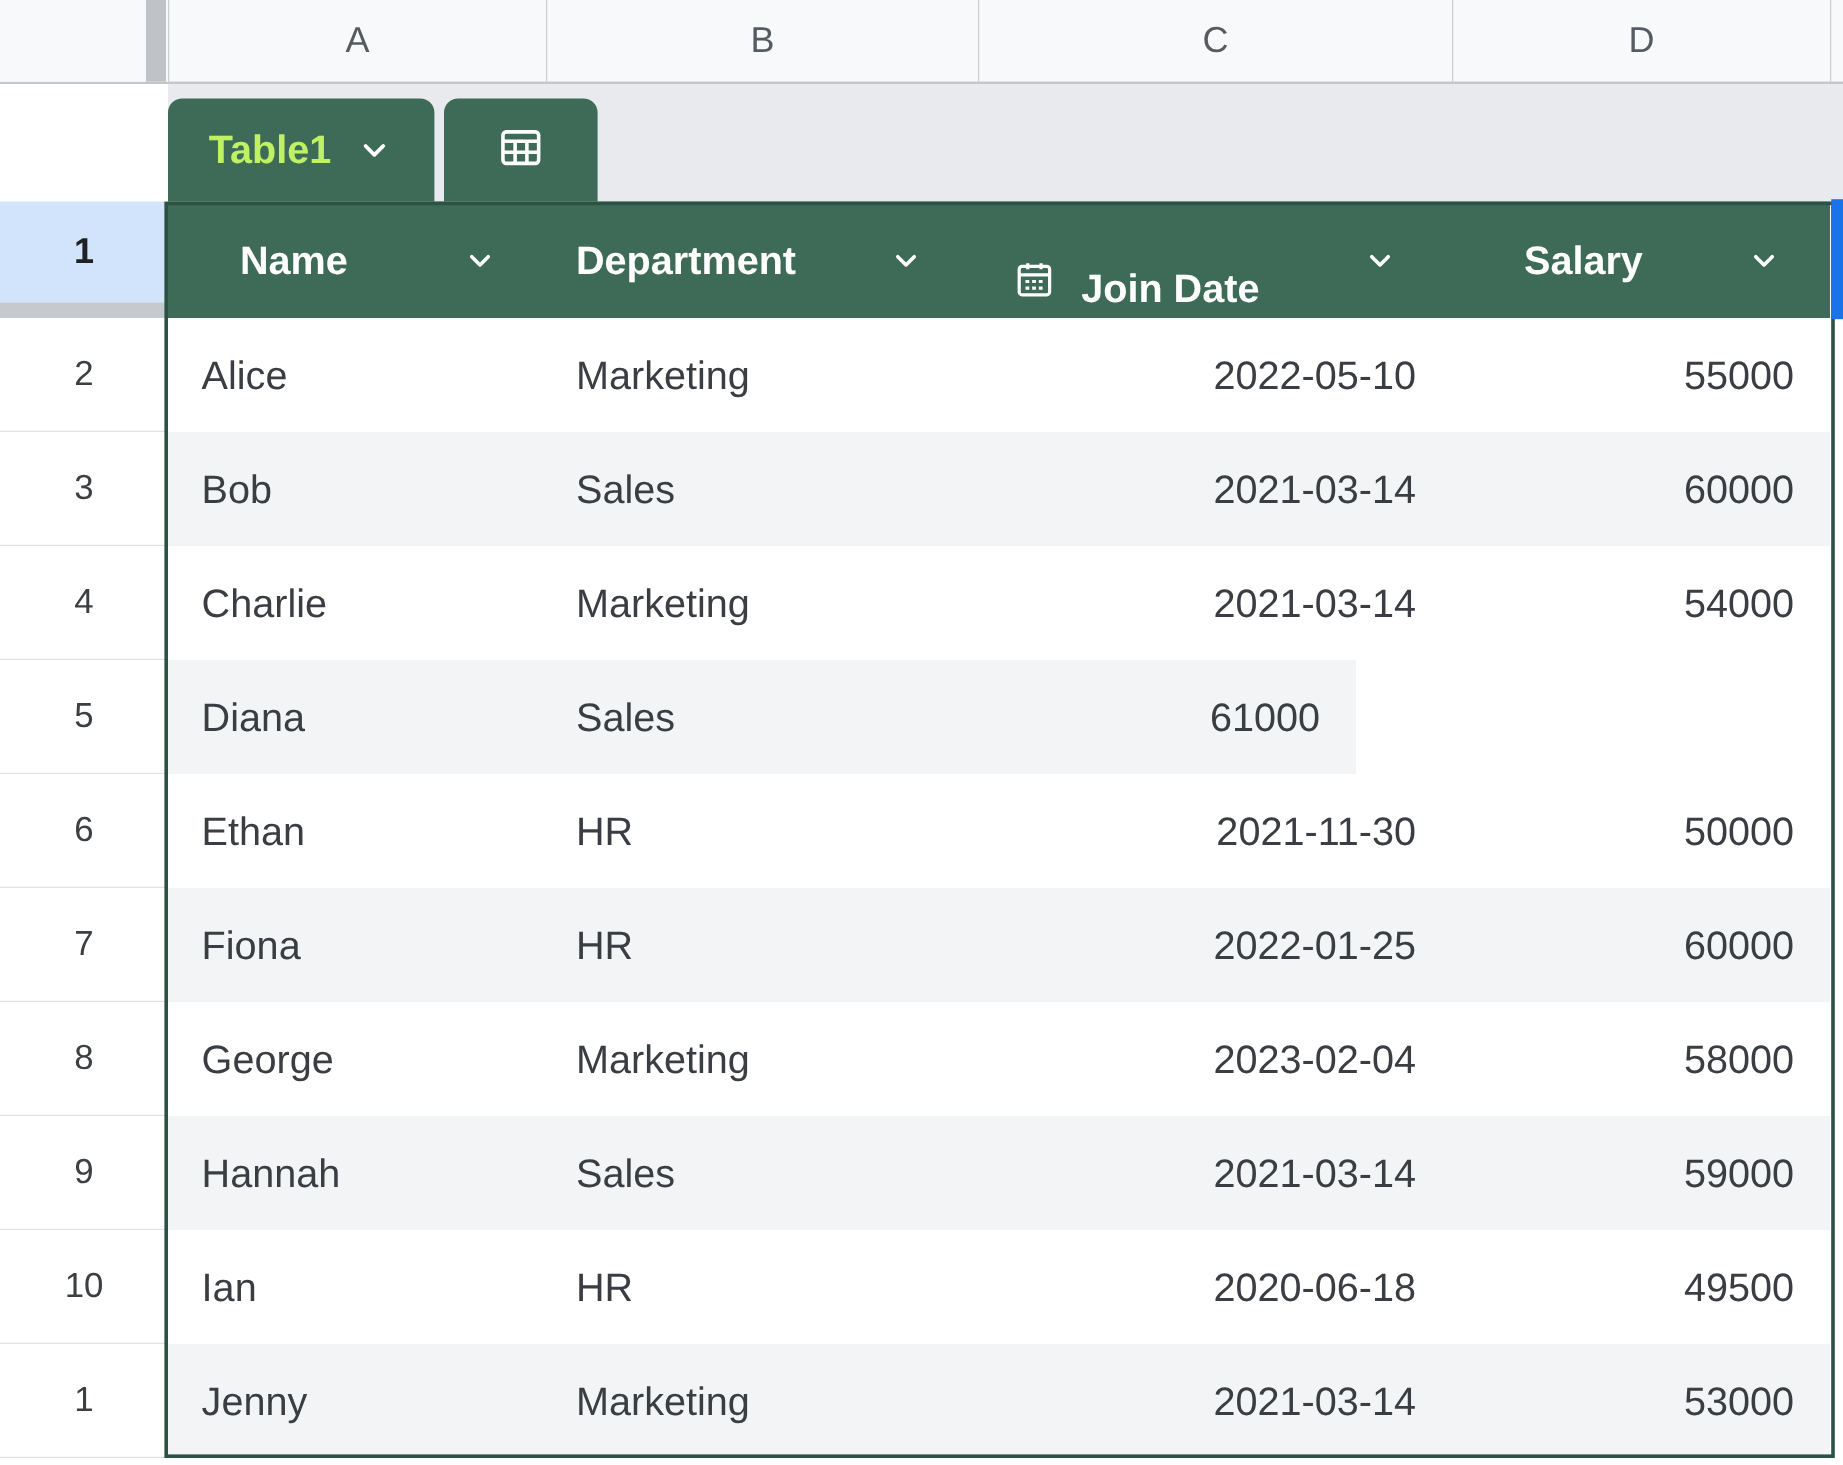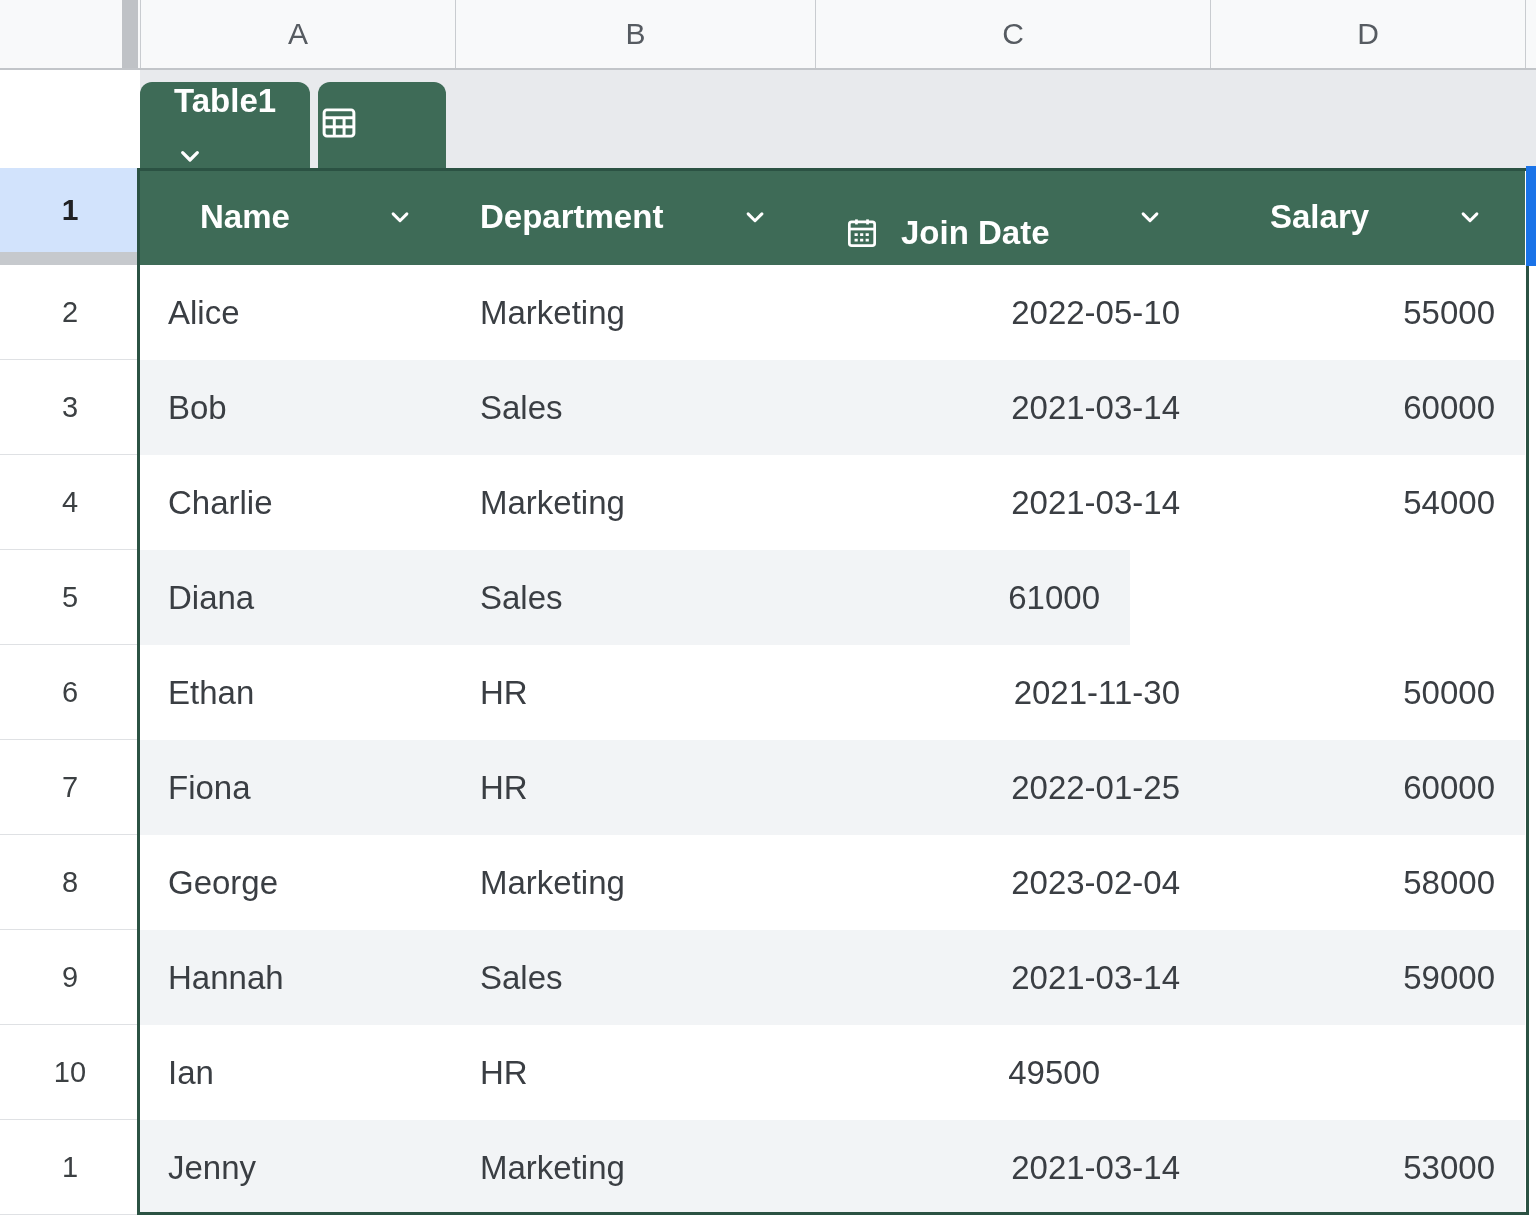--- a/index.html
+++ b/index.html
@@ -24,42 +24,42 @@
   }
   .colhead-rest { flex: 1; border-left: 1px solid #c9ccd0; }
   .col-a { width: 315px; } .col-b { width: 360px; } .col-c { width: 395px; } .col-d { width: 315px; }
 
   
   .chip-row { display: flex; height: 98px; }
   .chip-gutter { width: 140px; background: #fff; }
   .chip-area { flex: 1; background: #e8eaed; display: flex; align-items: flex-end; }
   .chip {
     background: #3e6b57; border-radius: 12px 12px 0 0; height: 86px;
-    display: flex; align-items: flex-start; color: #ffffff; cursor: pointer; flex-direction: column;
+    display: flex; align-items: center; color: #bef264; cursor: pointer;
   }
   .chip-name { padding: 0 34px; gap: 20px; font-size: 33px; font-weight: 700; margin-right: 8px; }
   .chip-icon { width: 128px; justify-content: center; }
 
   
   .header-row { display: flex; height: 97px; }
   .gutter-frozen { width: 140px; display: flex; flex-direction: column; }
   .rownum-selected {
     flex: 1; background: #d2e3fc; display: flex; align-items: center; justify-content: center;
     font-size: 30px; font-weight: 700; color: #202124;
   }
   .freeze-bar { height: 13px; background: #c6c9cd; }
   .hcell {
     background: #3e6b57; color: #ffffff; display: flex; align-items: center;
     justify-content: space-between; font-size: 33px; font-weight: 700;
   }
   .hcell.col-a { padding: 0 40px 0 60px; }
   .hcell.col-b { padding: 0 45px 0 25px; }
   .hcell.col-c { padding: 0 45px 0 28px; }
   .hcell.col-d { padding: 0 40px 0 60px; gap: 21px; }
-  .hleft { display: flex; align-items: flex-start; gap: 20px; margin-top: 40px; }
+  .hleft { display: flex; align-items: flex-end; gap: 20px; margin-top: 40px; }
   .chev { display: flex; align-items: center; }
 
   
   .data-row { display: flex; height: 95px; }
   .data-row .gutter {
     width: 140px; display: flex; align-items: center; justify-content: center;
     font-size: 29px; font-weight: 500; color: #3c4043; background: #fff;
     border-bottom: 1px solid #dfe1e4;
   }
   .cell { display: flex; align-items: center; font-size: 33px; color: #3a3e43; background: #fff; }
@@ -231,20 +231,21 @@
       <div class="cell col-a">Hannah</div>
       <div class="cell col-b">Sales</div>
       <div class="cell col-c">2021-03-14</div>
       <div class="cell col-d">59000</div>
     </div>
 
     <div class="data-row">
       <div class="gutter">10</div>
       <div class="cell col-a">Ian</div>
       <div class="cell col-b">HR</div>
+      <div class="cell col-c">2020-06-18</div>
       <div class="cell col-d">49500</div>
     </div>
 
     <div class="data-row">
       <div class="gutter">1</div>
       <div class="cell col-a">Jenny</div>
       <div class="cell col-b">Marketing</div>
       <div class="cell col-c">2021-03-14</div>
       <div class="cell col-d">53000</div>
     </div>

